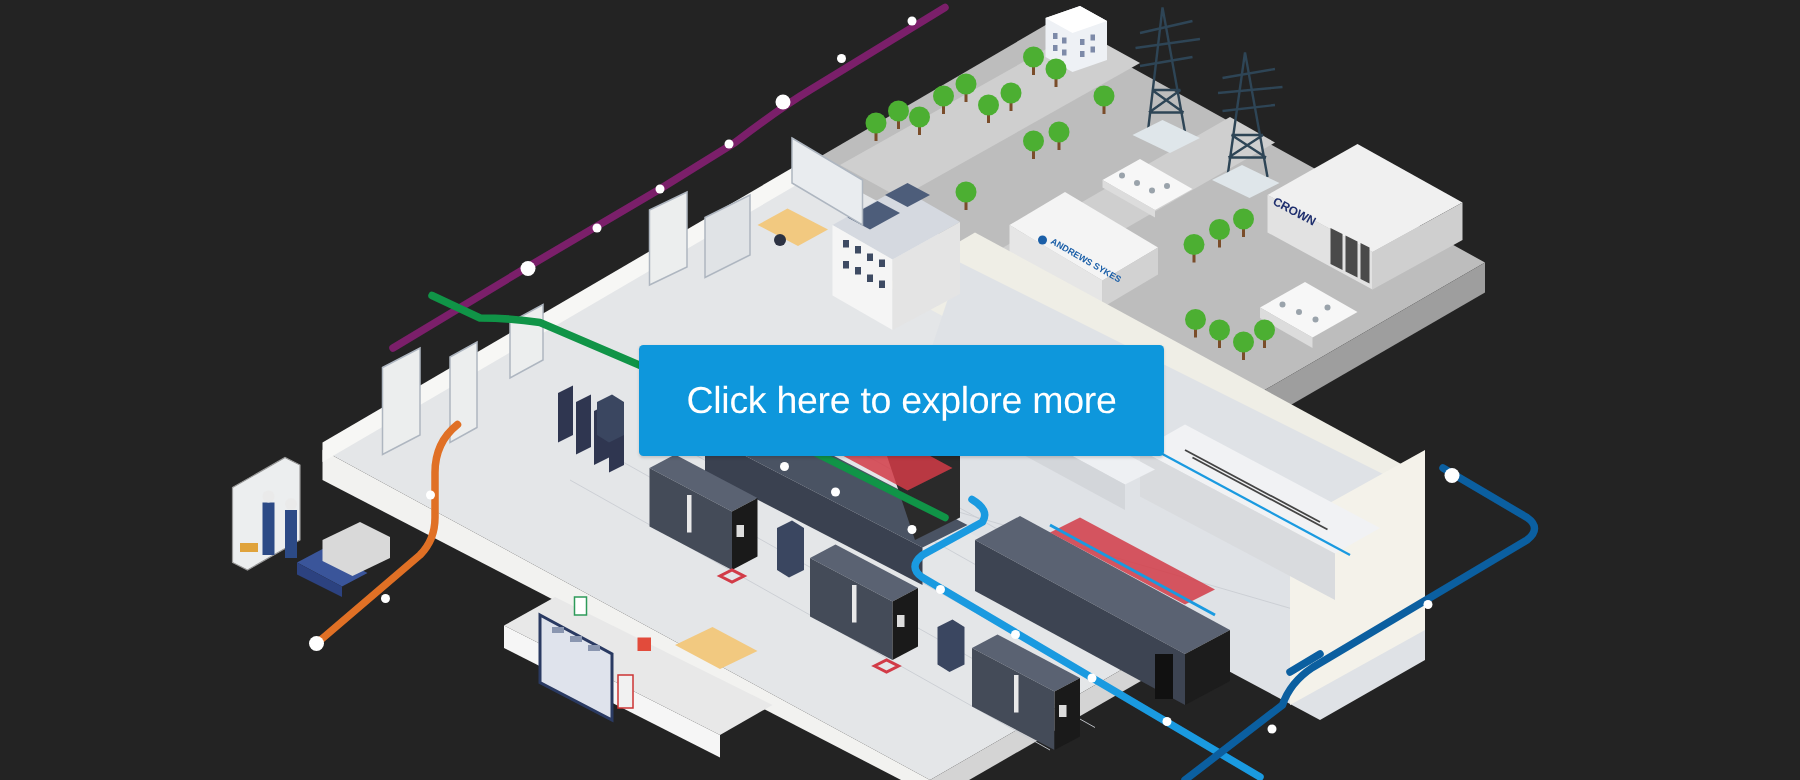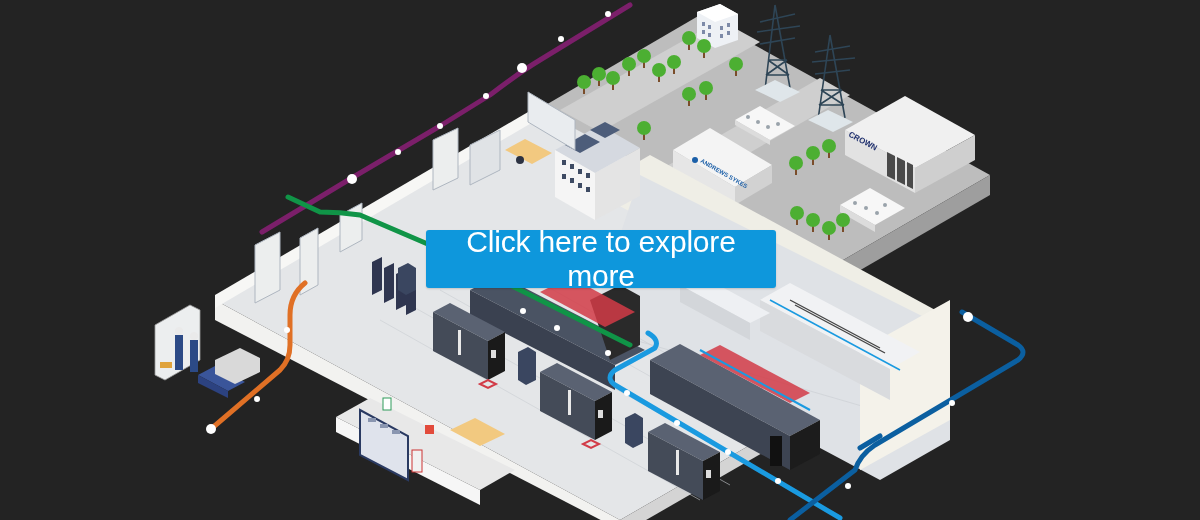--- a/index.html
+++ b/index.html
@@ -1,21 +1,21 @@
 <!DOCTYPE html>
 <html><head>
 <meta charset="utf-8">
 <style>
   html, body { margin:0; padding:0; }
   body { width:1200px; height:520px; overflow:hidden; background:#232323; font-family:"Liberation Sans", sans-serif; position:relative; }
   #scene { position:absolute; left:0; top:0; width:1200px; height:520px; }
   .cta {
-    position:absolute; left:426px; top:230px; width:350px; height:58px;
+    position:absolute; left:426px; top:230px; width:350px; height:74px;
     background:#0e97dc; color:#fff; border:none; border-radius:3px;
-    font-family:"Liberation Sans", sans-serif; font-size:30px; letter-spacing:-0.2px;
+    font-family:"Liberation Sans", sans-serif; font-size:25px; letter-spacing:-0.2px;
     display:flex; align-items:center; justify-content:center; cursor:pointer;
     box-shadow:0 1px 2px rgba(0,0,0,0.15);
   }
   .logo-text { font-family:"Liberation Sans", sans-serif; font-weight:bold; }
 </style>
 </head>
 <body>
 
 <svg id="scene" viewBox="0 0 1200 520" xmlns="http://www.w3.org/2000/svg">
 

